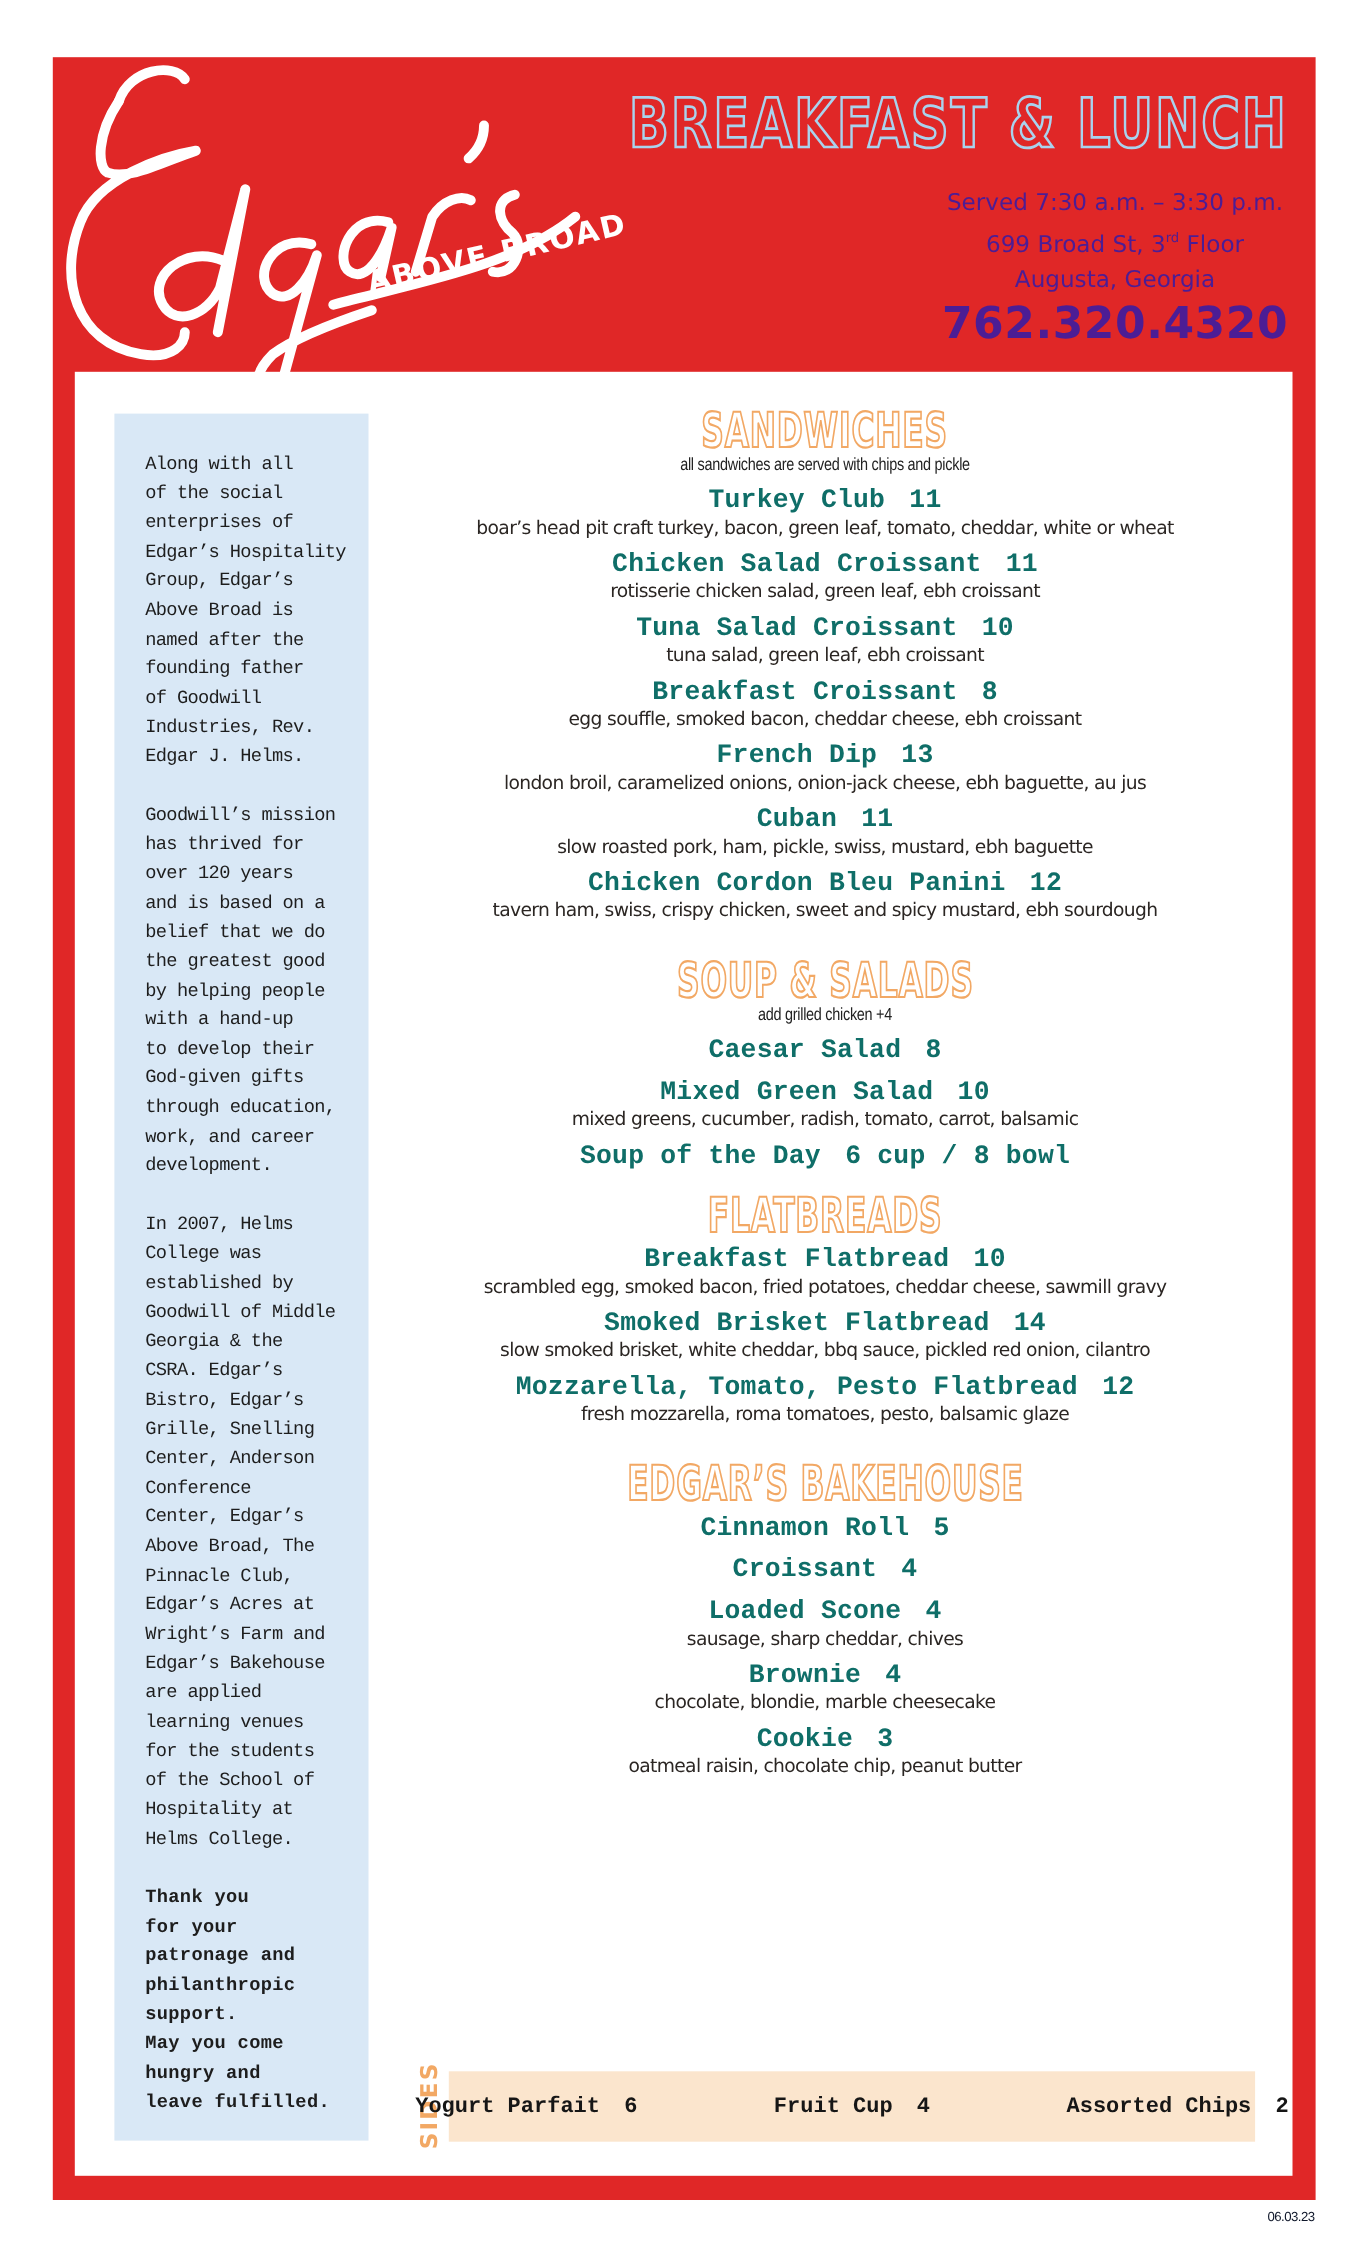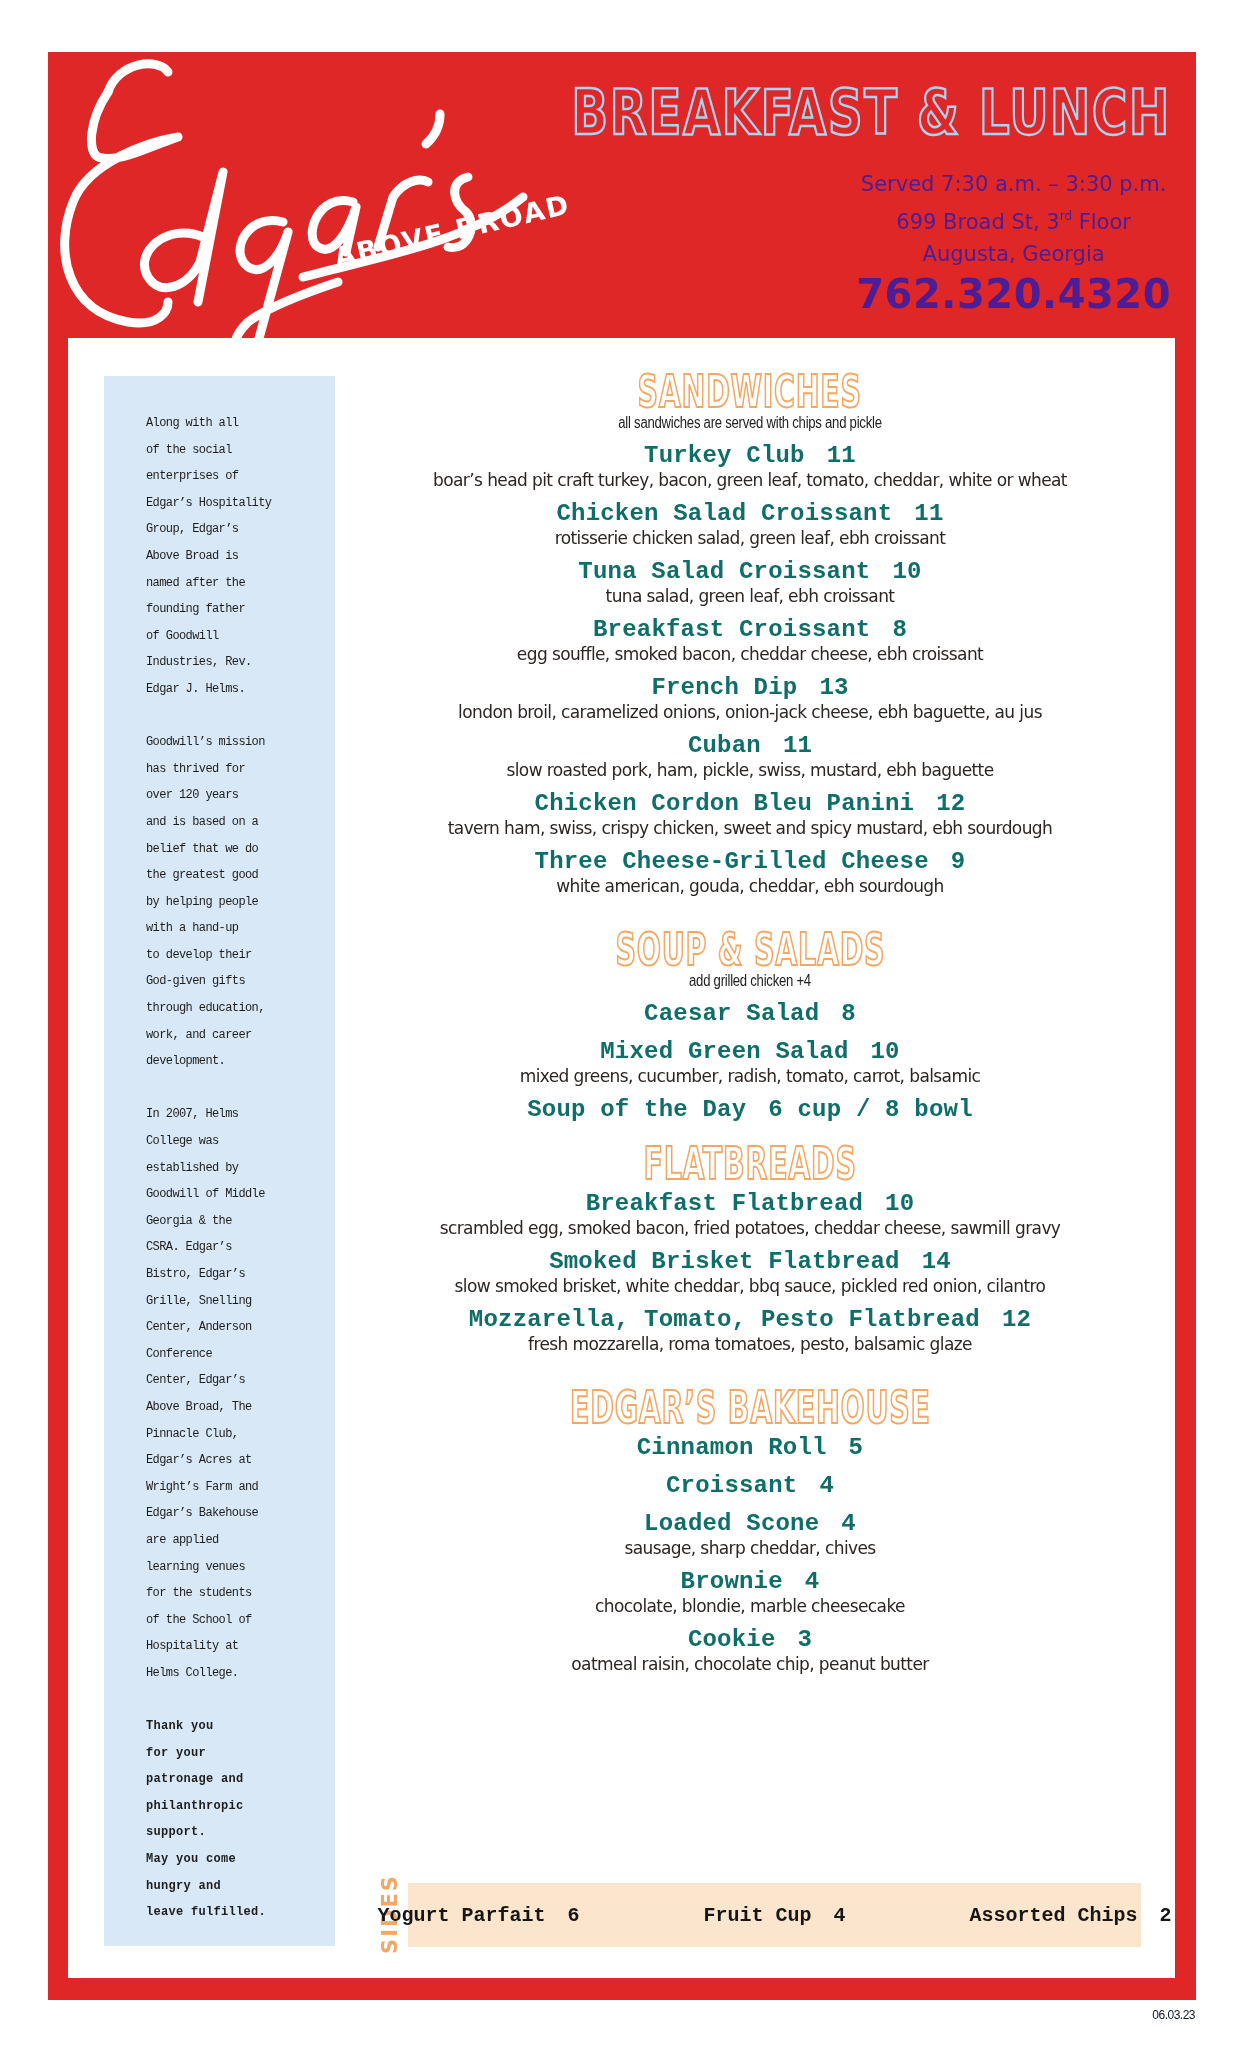--- a/index.html
+++ b/index.html
@@ -41,22 +41,22 @@
   .hdr-line { font-size: 21px; line-height: 32px; }
   .hdr-line sup { font-size: 12px; vertical-align: 9px; }
   .hdr-phone { font-size: 40px; font-weight: bold; line-height: 44px; margin-top: 2px; letter-spacing: 0.5px; }
 
   
   .side {
     position: absolute; left: 104px; top: 376px; width: 231px; height: 1570px;
     background: #d9e8f6;
   }
   .side-text {
-    position: absolute; left: 42px; top: 34px; width: 200px;
-    font-family: "Liberation Mono", "DejaVu Sans Mono", monospace; font-size: 12px;
+    position: absolute; left: 28px; top: 34px; width: 200px;
+    font-family: "Liberation Mono", "DejaVu Sans Mono", monospace; font-size: 17px;
     line-height: 26.6px; color: #1d1d1d; letter-spacing: -0.6px;
   }
   .side-text p { margin: 0 0 26.6px 0; white-space: pre-line; }
   .side-text p.thanks { font-weight: bold; letter-spacing: 0.3px; }
 
   
   .menu {
     position: absolute; left: 360px; top: 368px; width: 780px; text-align: center;
   }
   .sec-title {
@@ -229,24 +229,20 @@
         <div class="item-desc">london broil, caramelized onions, onion-jack cheese, ebh baguette, au jus</div>
       </div>
     <div class="item">
         <div class="item-name"><span>Cuban</span><span class="item-price">11</span></div>
         <div class="item-desc">slow roasted pork, ham, pickle, swiss, mustard, ebh baguette</div>
       </div>
     <div class="item">
         <div class="item-name"><span>Chicken Cordon Bleu Panini</span><span class="item-price">12</span></div>
         <div class="item-desc">tavern ham, swiss, crispy chicken, sweet and spicy mustard, ebh sourdough</div>
       </div>
-    <div class="item">
-        <div class="item-name"><span>Three Cheese-Grilled Cheese</span><span class="item-price">9</span></div>
-        <div class="item-desc">white american, gouda, cheddar, ebh sourdough</div>
-      </div>
   </div>
 
   <div class="sec-gap" style="height:30px"></div>
 
   <div class="sec">
     <div><span class="sec-title">SOUP &amp; SALADS</span></div>
     <div class="sec-note">add grilled chicken +4</div>
     <div class="item">
         <div class="item-name"><span>Caesar Salad</span><span class="item-price">8</span></div>
       </div>

